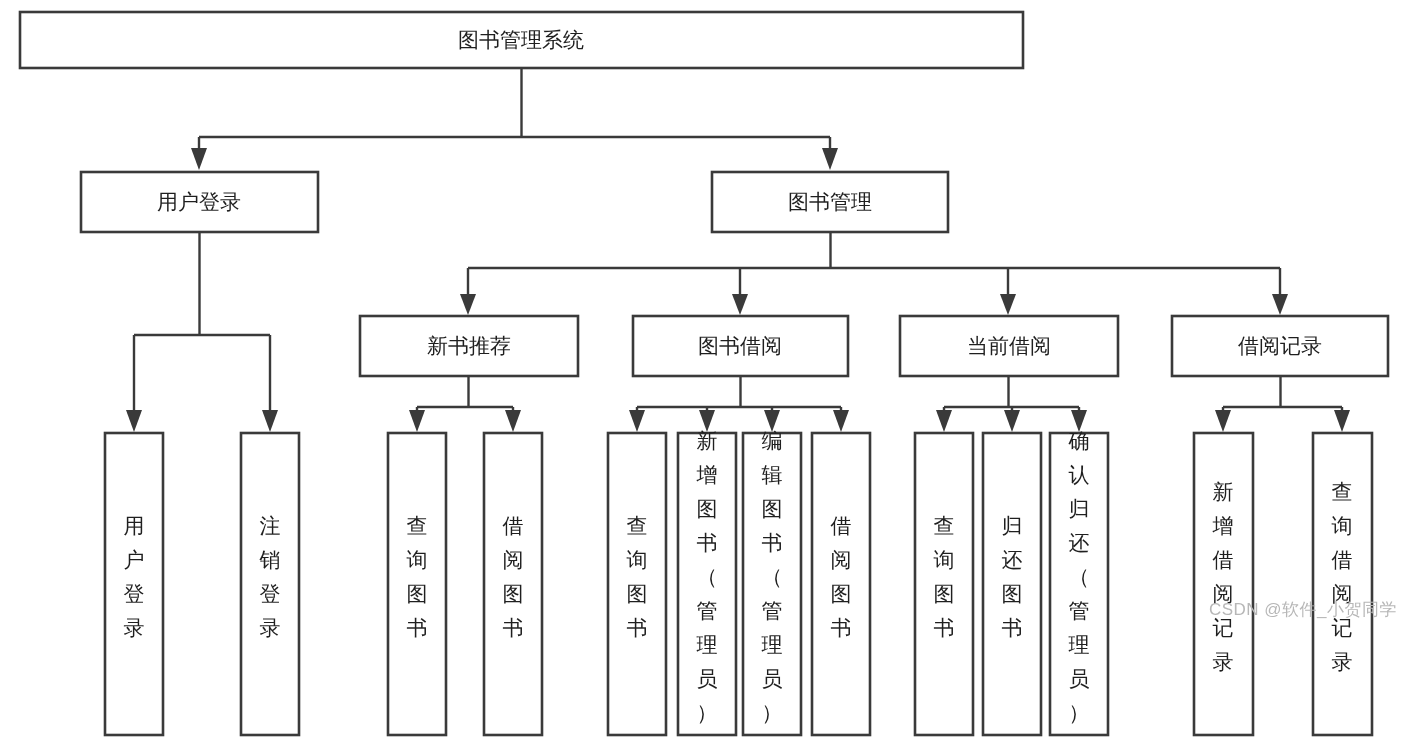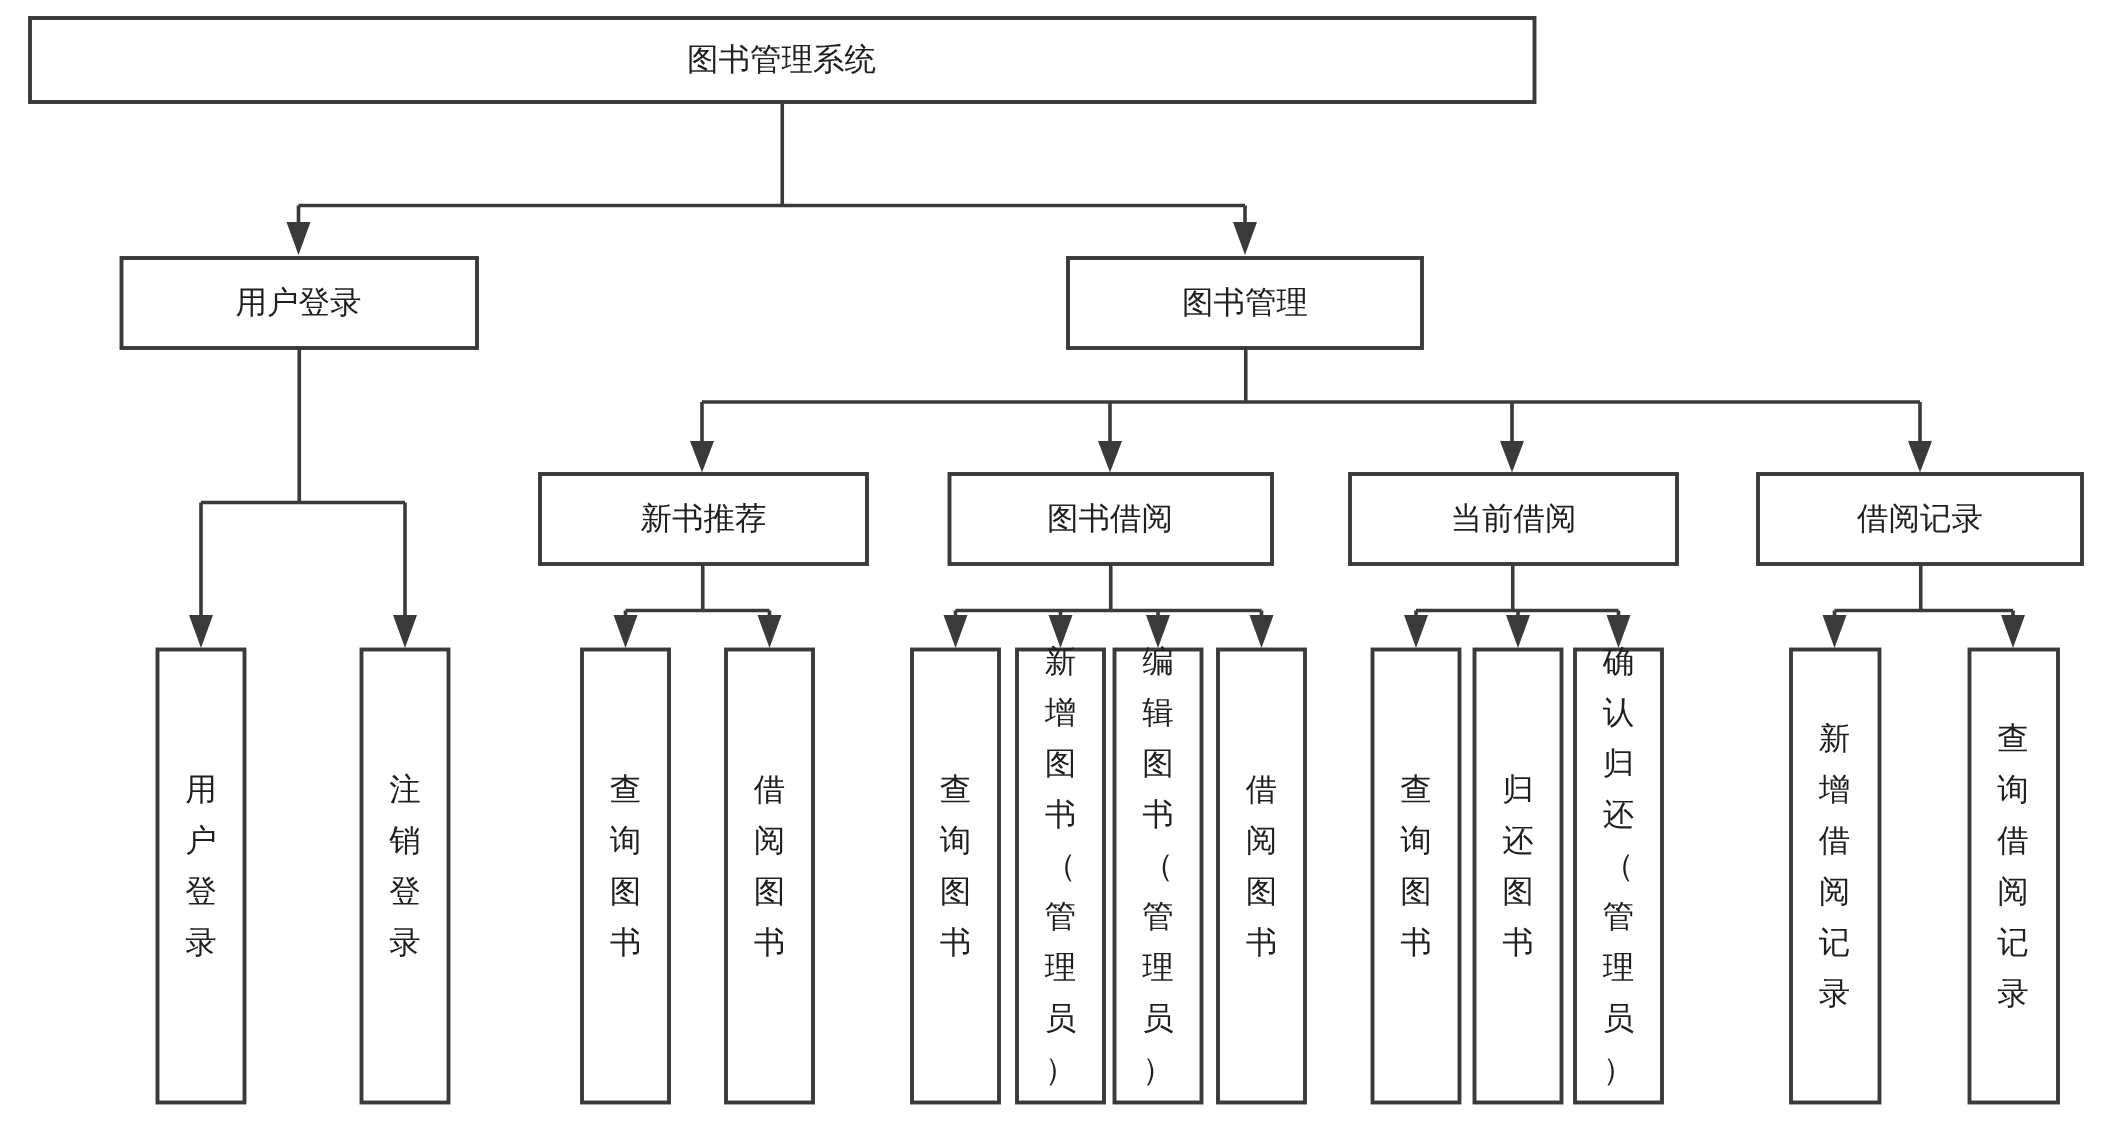--- a/index.html
+++ b/index.html
@@ -231,14 +231,15 @@
       <text class="node-label-v" x="1223" y="584"><tspan x="1223" y="499">新</tspan><tspan x="1223" y="533">增</tspan><tspan x="1223" y="567">借</tspan><tspan x="1223" y="601">阅</tspan><tspan x="1223" y="635">记</tspan><tspan x="1223" y="669">录</tspan></text>
     </g>
 
     <g>
       <rect class="node-box" x="1313" y="433" width="59" height="302"></rect>
       <text class="node-label-v" x="1342" y="584"><tspan x="1342" y="499">查</tspan><tspan x="1342" y="533">询</tspan><tspan x="1342" y="567">借</tspan><tspan x="1342" y="601">阅</tspan><tspan x="1342" y="635">记</tspan><tspan x="1342" y="669">录</tspan></text>
     </g>
 
   </svg>
 
+  <div class="watermark">CSDN @软件_小贺同学</div>
 
 </div>
 
 </body></html>

